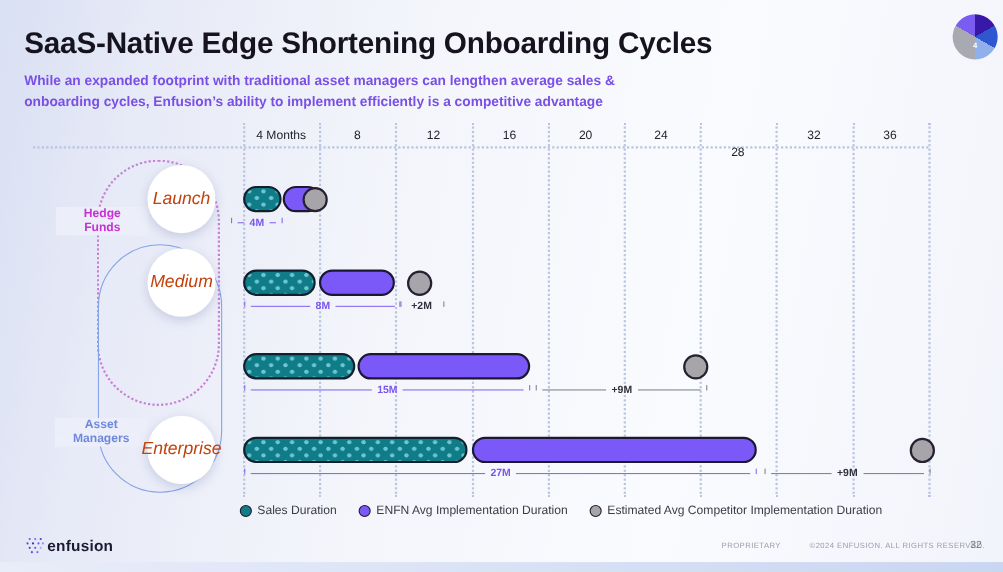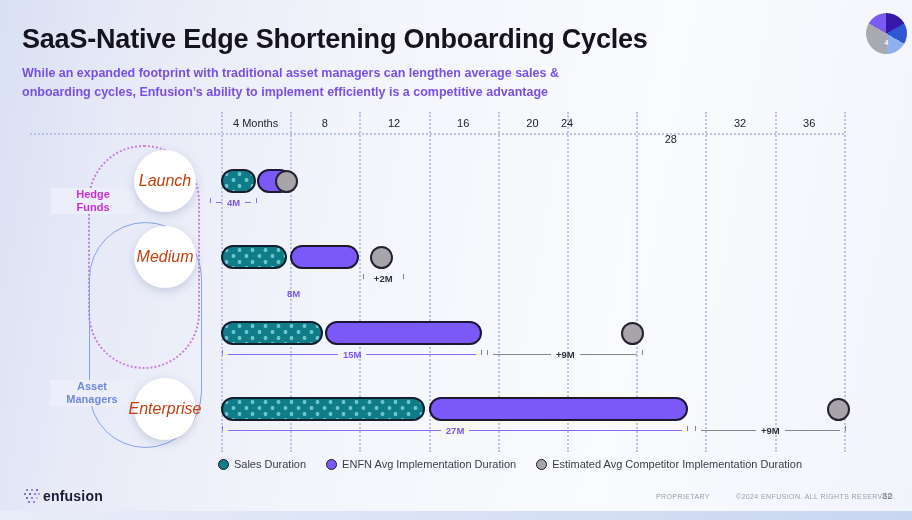--- a/index.html
+++ b/index.html
@@ -92,39 +92,39 @@
       <div class="vgrid" style="left: 567px;"></div>
       <div class="vgrid" style="left: 636.2px;"></div>
       <div class="vgrid" style="left: 705.4px;"></div>
       <div class="vgrid" style="left: 774.6px;"></div>
       <div class="vgrid" style="left: 843.8px;"></div>
       <div class="tick" style="left: 255.6px;">4 Months</div>
       <div class="tick" style="left: 324.8px;">8</div>
       <div class="tick" style="left: 394px;">12</div>
       <div class="tick" style="left: 463.2px;">16</div>
       <div class="tick" style="left: 532.4px;">20</div>
-      <div class="tick" style="left: 567px;">24</div>
+      <div class="tick" style="left: 601px;">24</div>
       <div class="tick" style="left: 670.8px; margin-top: 16px;">28</div>
       <div class="tick" style="left: 740px;">32</div>
       <div class="tick" style="left: 809.2px;">36</div>
       <div class="cat-circle" style="left: 134px; top: 150px;">Launch</div>
       <div class="pill teal" style="left: 221px; top: 169px; width: 34.6px;"></div>
       <div class="pill purple" style="left: 257.33px; top: 169px; width: 34.6px;"></div>
       <div class="bracket purple" style="left: 210px; top: 196px; width: 47px;">
         <div class="btick"></div>
         <div class="seg"></div>
         <div class="blabel">4M</div>
         <div class="seg"></div>
         <div class="btick"></div>
       </div>
       <div class="comp-circle" style="left: 275.24px; top: 169.5px;"></div>
       <div class="cat-circle" style="left: 134px; top: 226px;">Medium</div>
       <div class="pill teal" style="left: 221px; top: 245px; width: 65.74px;"></div>
       <div class="pill purple" style="left: 290.2px; top: 245px; width: 69.2px;"></div>
-      <div class="bracket purple" style="left: 222px; top: 272px; width: 143px; flex-direction: column;">
+      <div class="bracket purple" style="left: 222px; top: 272px; width: 143px;">
         <div class="btick"></div>
         <div class="seg"></div>
         <div class="blabel">8M</div>
         <div class="seg"></div>
         <div class="btick"></div>
       </div>
       <div class="bracket gray" style="left: 362.86px; top: 272px; width: 31.14px;">
         <div class="btick"></div>
         <div class="seg"></div>
         <div class="blabel">+2M</div>

